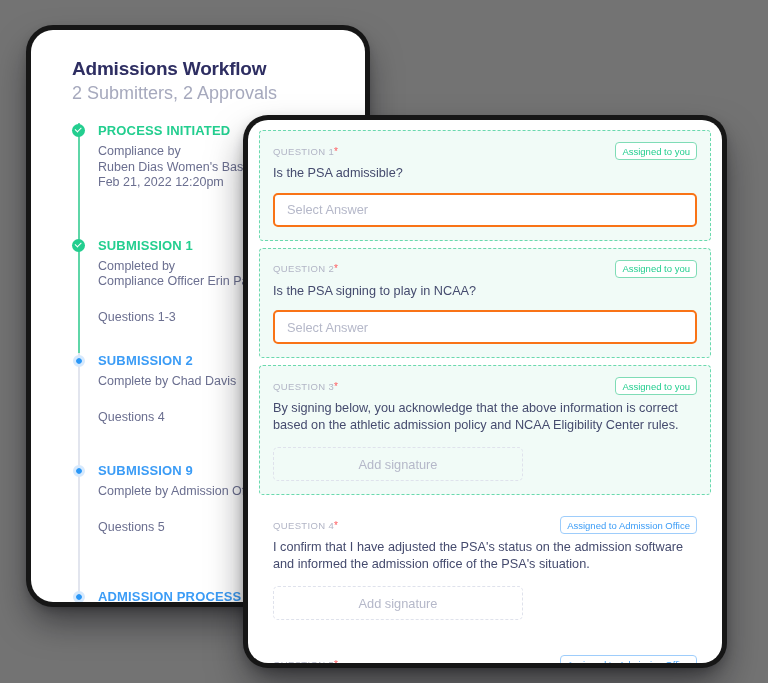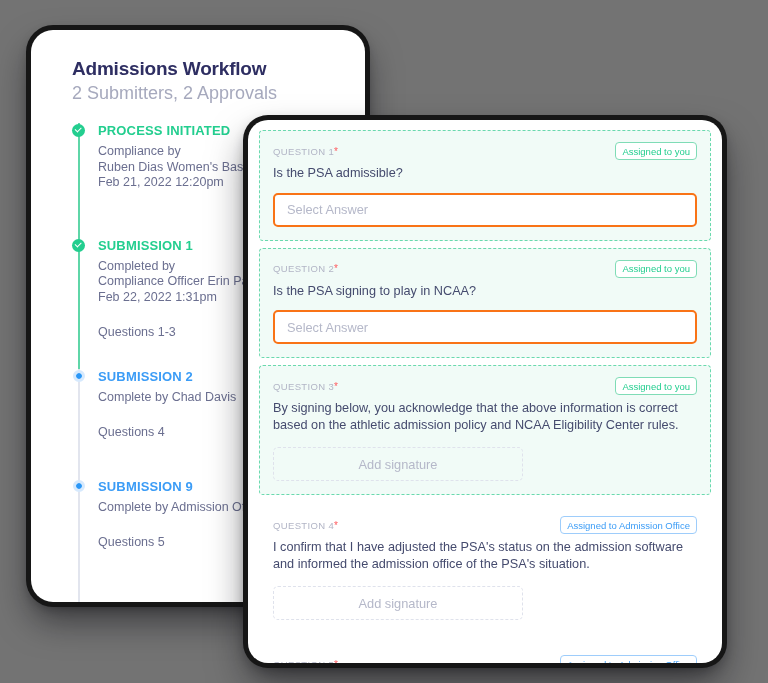--- a/index.html
+++ b/index.html
@@ -270,21 +270,20 @@
           <div class="gap-a"></div>
         </div>
 
         <div class="tl-item">
           <div class="tl-rail green"></div>
           <div class="tl-dot done"></div>
           <div class="tl-head green">SUBMISSION 1</div>
           <div class="tl-body">
             <span class="ln">Completed by</span>
             <span class="ln">Compliance Officer Erin Parker</span>
-            <span class="ln">Feb 22, 2022 1:31pm</span>
           </div>
           <div class="tl-sub">Questions 1-3</div>
           <div class="gap-b"></div>
         </div>
 
         <div class="tl-item">
           <div class="tl-rail gray"></div>
           <div class="tl-dot pending"></div>
           <div class="tl-head blue">SUBMISSION 2</div>
           <div class="tl-body">

